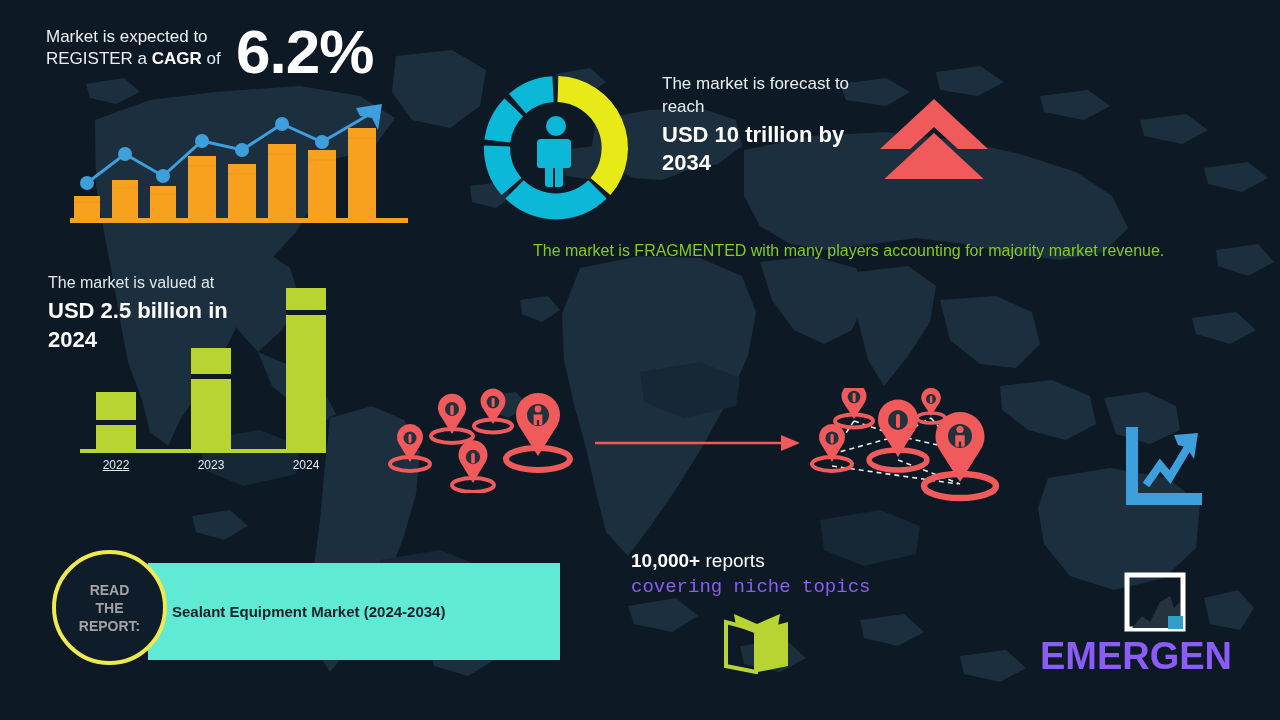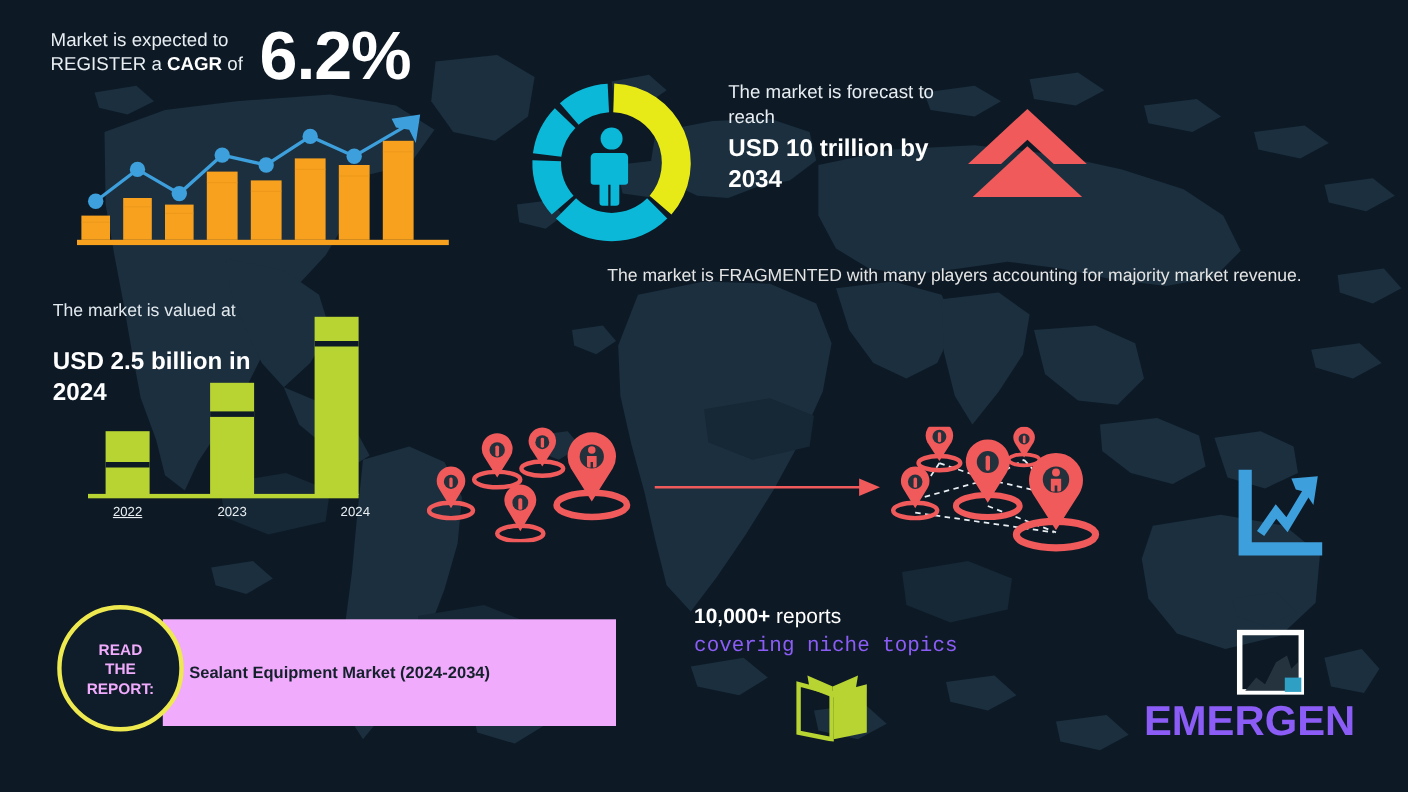--- a/index.html
+++ b/index.html
@@ -13,26 +13,26 @@
   #cagr-label{font-size:17px;line-height:22px;color:#e8eef2;font-weight:400;width:190px;display:inline-block;vertical-align:top;padding-top:4px;}
   #cagr-label b{font-weight:700;color:#ffffff;margin-top:32px;}
   #cagr-value{font-size:62px;line-height:60px;font-weight:700;color:#ffffff;letter-spacing:-1px;display:inline-block;vertical-align:top;}
 
   
   #forecast-block{left:662px;top:72px;width:230px;}
   #forecast-label{font-size:17px;line-height:23px;color:#e8eef2;}
   #forecast-value{font-size:22px;line-height:28px;font-weight:700;color:#ffffff;margin-top:3px;}
 
   
-  #fragmented-text{left:533px;top:238px;width:690px;font-size:16px;line-height:25px;color:#e5e5e5;margin-left:19px;}
+  #fragmented-text{left:533px;top:238px;width:690px;font-size:16px;line-height:25px;color:#84cc16;}
 
   
   #valued-block{left:48px;top:272px;width:230px;}
   #valued-label{font-size:16px;line-height:22px;color:#e2e9ee;}
-  #valued-value{font-size:22px;line-height:29px;font-weight:700;color:#ffffff;margin-top:19px;}
+  #valued-value{font-size:22px;line-height:29px;font-weight:700;color:#ffffff;margin-top:2px;}
 
   
   #green-chart{left:80px;top:295px;width:260px;height:175px;}
   .gbar{position:absolute;bottom:20px;background:#b8d432;}
   .gbar .stripe{position:absolute;left:0;right:0;height:5px;background:#0d1a26;}
   .gbaseline{position:absolute;left:0;bottom:17px;height:4px;background:#b8d432;width:246px;}
   .gtick{position:absolute;bottom:-2px;font-size:12px;color:#e6ecf0;text-align:center;}
 
   
   #orange-chart{left:70px;top:88px;width:345px;height:135px;}
@@ -43,24 +43,24 @@
   
   #red-chevrons{left:878px;top:97px;width:112px;height:82px;}
 
   
   #pins-left{left:388px;top:388px;width:190px;height:105px;}
   #pins-right{left:808px;top:388px;width:200px;height:115px;}
   #flow-arrow{left:595px;top:432px;width:205px;height:22px;}
   #growth-icon{left:1122px;top:425px;width:82px;height:85px;}
 
   
-  #banner{left:148px;top:563px;width:412px;height:97px;background:#f0abfc;}
+  #banner{left:148px;top:563px;width:412px;height:97px;background:#5eead4;}
   #banner-text{position:absolute;left:24px;top:40px;font-size:15px;font-weight:700;color:#14202b;}
   #read-circle{left:52px;top:550px;width:115px;height:115px;border-radius:50%;background:#0f1d2a;border:4px solid #eee94f;box-sizing:border-box;display:flex;align-items:center;justify-content:center;}
-  #read-circle-text{font-size:14px;font-weight:700;line-height:18px;color:#f0abfc;text-align:center;}
+  #read-circle-text{font-size:14px;font-weight:700;line-height:18px;color:#a3a3a3;text-align:center;}
 
   
   #reports-block{left:631px;top:548px;width:260px;}
   #reports-line1{font-size:19px;line-height:26px;color:#ffffff;}
   #reports-line1 b{font-weight:700;}
   #reports-line2{font-size:19px;line-height:26px;color:#8b5cf6;font-family:Liberation Mono, monospace;}
   #book-icon{left:722px;top:612px;width:70px;height:62px;}
 
   
   #logo{left:1016px;top:572px;width:240px;height:135px;}
@@ -208,21 +208,21 @@
       <div class="stripe" style="top:28px;"></div>
     </div>
     <div class="gbar" style="left:111px;width:40px;height:102px;">
       <div class="stripe" style="top:26px;"></div>
     </div>
     <div class="gbar" style="left:206px;width:40px;height:162px;">
       <div class="stripe" style="top:22px;"></div>
     </div>
     <div class="gtick" style="left:6px;width:60px;text-decoration:underline;">2022</div>
     <div class="gtick" style="left:101px;width:60px;">2023</div>
-    <div class="gtick" style="left:213px;width:60px;">2024</div>
+    <div class="gtick" style="left:196px;width:60px;">2024</div>
   </div>
 
   <svg class="abs" id="pins-left" viewBox="0 0 190 105">
     <g fill="#f05a5a">
       <g>
         <ellipse cx="22" cy="76" rx="20" ry="7" fill="none" stroke="#f05a5a" stroke-width="4"></ellipse>
         <path d="M22 44 m0 30 l-11 -18 a 13 13 0 1 1 22 0 Z"></path>
         <ellipse cx="22" cy="50" rx="6.5" ry="6.5" fill="#22313c"></ellipse>
         <rect x="20.5" y="46" width="3" height="9" rx="1.4" fill="#f05a5a"></rect>
       </g>

